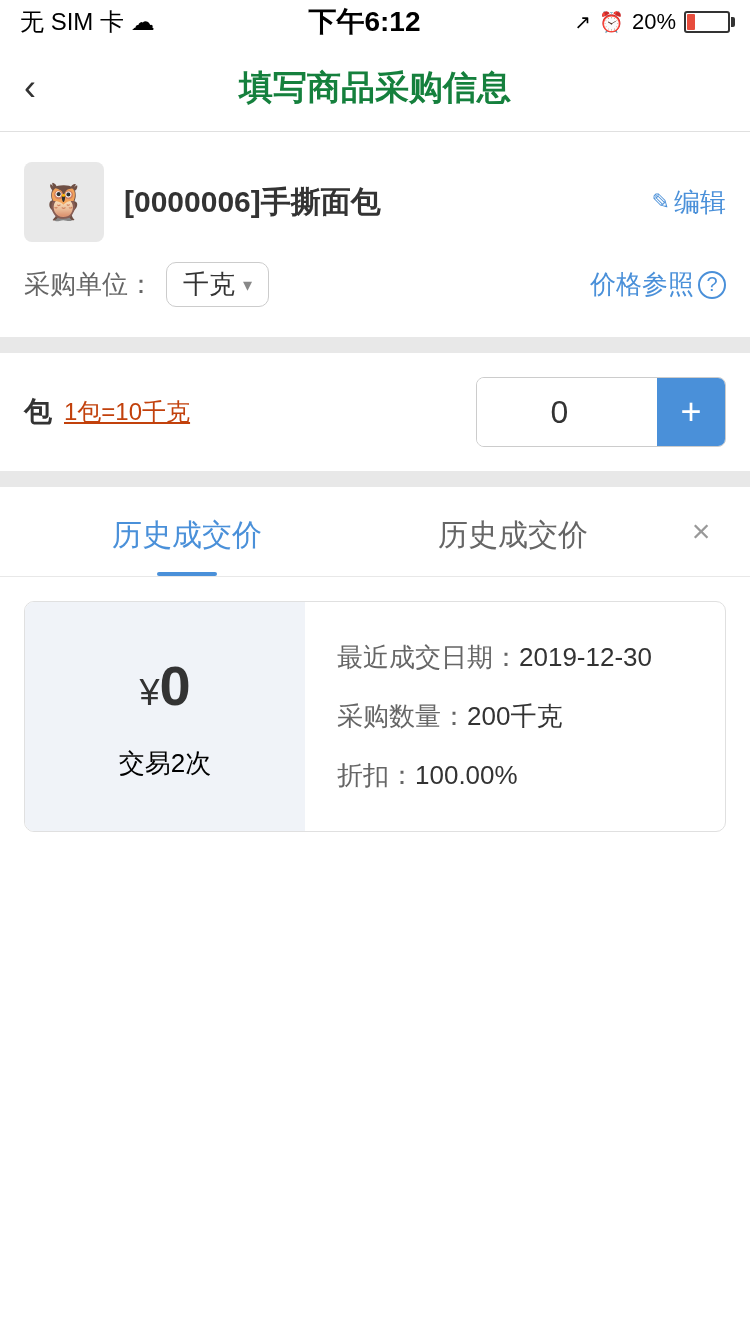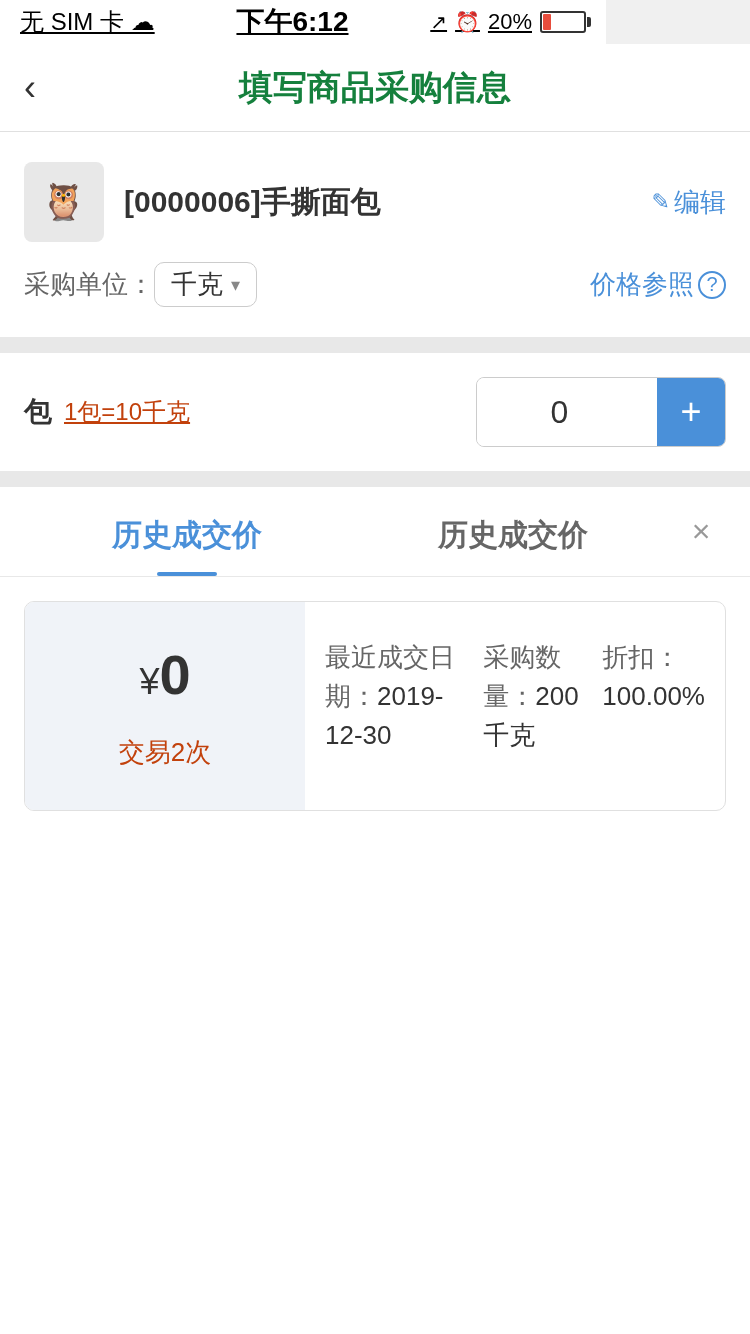--- a/index.html
+++ b/index.html
@@ -7,30 +7,29 @@
     body {
       width: 750px;
       min-height: 1334px;
       font-family: -apple-system, "PingFang SC", "Microsoft YaHei", sans-serif;
       background: #f0f0f0;
       overflow-x: hidden;
     }
 
     
     .status-bar {
-      width: 606px;
+      width: 750px;
       height: 44px;
       background: #fff;
       display: flex;
       align-items: center;
       justify-content: space-between;
       padding: 0 20px;
       font-size: 26px;
       font-weight: 500;
-      text-decoration: underline;
     }
     .status-left {
       display: flex;
       align-items: center;
       gap: 8px;
       font-size: 24px;
     }
     .status-center {
       font-size: 28px;
       font-weight: 600;
@@ -143,20 +142,21 @@
     }
 
     .product-bottom-row {
       display: flex;
       align-items: center;
       justify-content: space-between;
     }
     .purchase-unit {
       display: flex;
       align-items: center;
+      gap: 12px;
       font-size: 26px;
       color: #666;
     }
     .unit-select {
       border: 1px solid #ccc;
       border-radius: 10px;
       padding: 4px 16px;
       font-size: 26px;
       color: #333;
       display: flex;
@@ -266,21 +266,20 @@
       position: relative;
     }
     .tab-item {
       flex: 1;
       text-align: center;
       padding: 28px 0 20px;
       font-size: 30px;
       color: #666;
       cursor: pointer;
       position: relative;
-      font-weight: bold;
     }
     .tab-item.active {
       color: #4a90d9;
     }
     .tab-item.active::after {
       content: '';
       position: absolute;
       bottom: 0;
       left: 50%;
       transform: translateX(-50%);
@@ -324,29 +323,29 @@
       font-size: 56px;
       font-weight: 700;
       color: #333;
     }
     .transaction-price-symbol {
       font-size: 36px;
       font-weight: 400;
     }
     .transaction-count {
       font-size: 26px;
-      color: #c2410c;
+      color: #000000;
       margin-top: 28px;
       text-align: right;
     }
     .transaction-right {
       flex: 1;
-      padding: 36px 20px;
-      display: flex;
-      flex-direction: row;
+      padding: 36px 32px;
+      display: flex;
+      flex-direction: column;
       gap: 20px;
       justify-content: center;
     }
     .transaction-detail-row {
       font-size: 26px;
       color: #333;
       line-height: 1.5;
     }
     .transaction-detail-label {
       color: #666;

